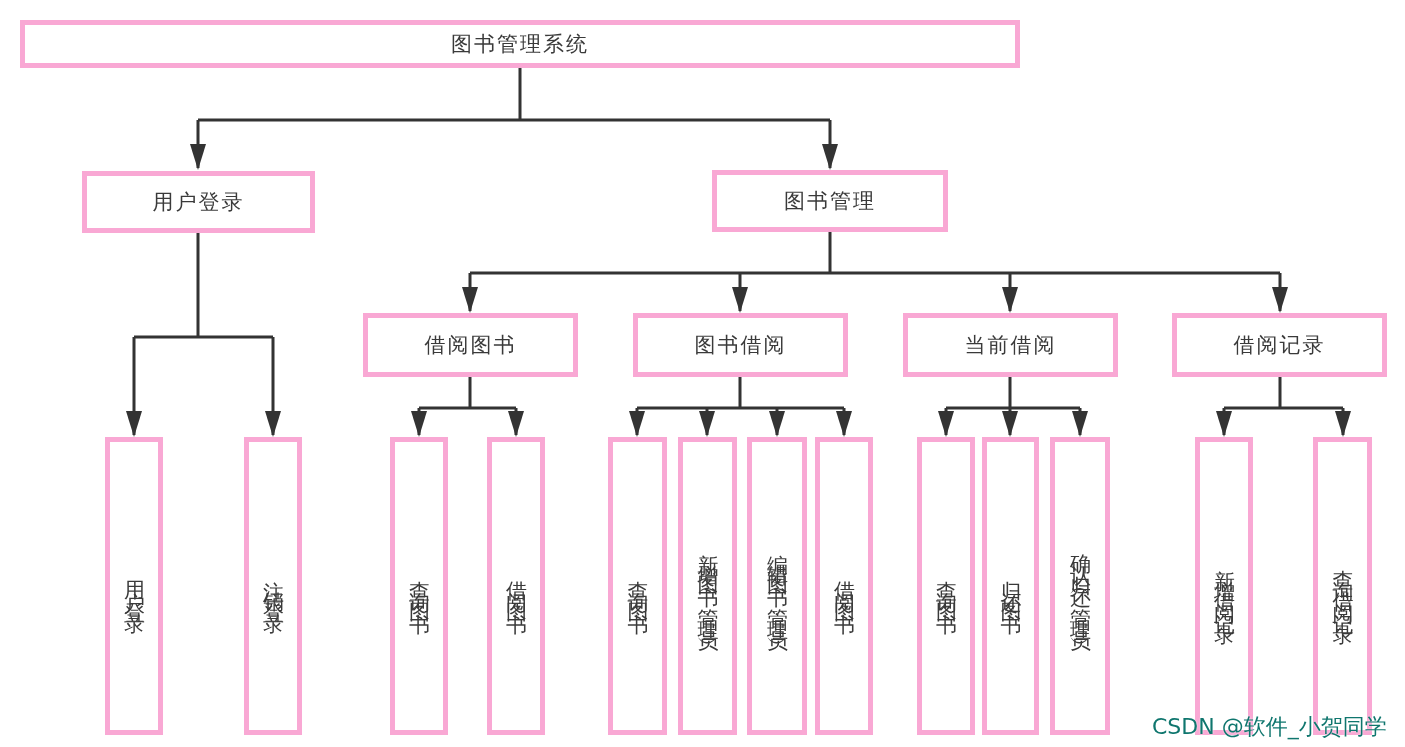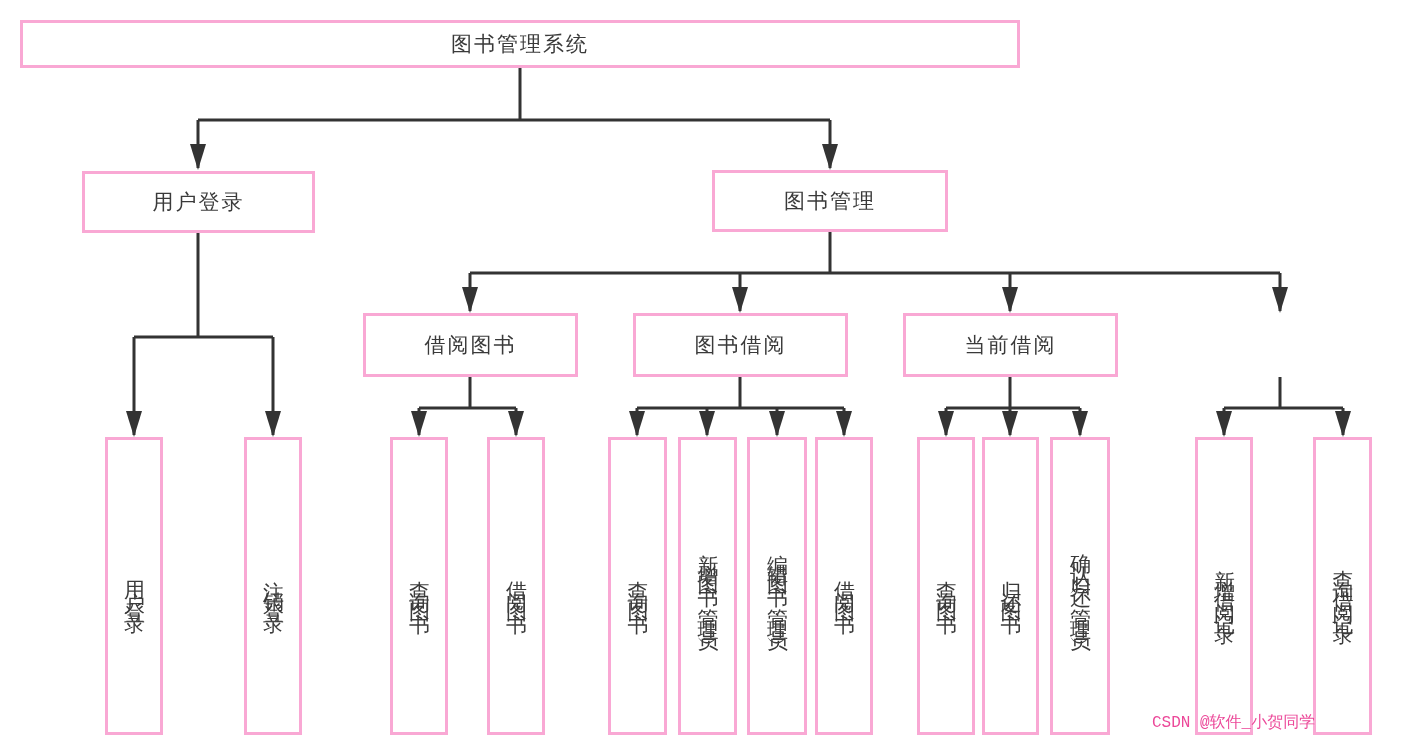--- a/index.html
+++ b/index.html
@@ -28,21 +28,21 @@
     fill: none;
   }
   .connectors polygon {
     fill: #333333;
     stroke: none;
   }
   .node {
     position: absolute;
     box-sizing: border-box;
     background: #ffffff;
-    border: 3px solid #f9a8d4;
+    border: 5px solid #f9a8d4;
     display: flex;
     align-items: center;
     justify-content: center;
     z-index: 1;
   }
   .node .node-label {
     color: #3a3a3a;
     font-size: 21px;
     letter-spacing: 2px;
     white-space: nowrap;
@@ -53,25 +53,24 @@
     letter-spacing: 11px;
     font-size: 21px;
     white-space: normal;
     line-height: 1;
   }
   .watermark {
     position: absolute;
     left: 1152px;
     top: 712px;
     z-index: 3;
-    font-size: 16px;
-    color: #ec4899;
+    font-size: 22px;
+    color: #0f766e;
     text-shadow: 0 0 2px #ffffff;
     white-space: nowrap;
-    font-family: Liberation Mono, monospace;
   }
 </style>
 </head>
 <body>
 
 <div class="canvas">
 
   <svg class="connectors" viewBox="0 0 1405 747" xmlns="http://www.w3.org/2000/svg">
     <g>
       <path d="
@@ -119,20 +118,23 @@
 
   <div class="node" style="left:363px;top:313px;width:215px;height:64px">
     <span class="node-label">借阅图书</span>
   </div>
   <div class="node" style="left:903px;top:313px;width:215px;height:64px">
     <span class="node-label">当前借阅</span>
   </div>
   <div class="node" style="left:633px;top:313px;width:215px;height:64px">
     <span class="node-label">图书借阅</span>
   </div>
+  <div class="node" style="left:1172px;top:313px;width:215px;height:64px">
+    <span class="node-label">借阅记录</span>
+  </div>
 
   <div class="node leaf" style="left:105px;top:437px;width:58px;height:298px">
     <span class="node-label">用户登录</span>
   </div>
   <div class="node leaf" style="left:244px;top:437px;width:58px;height:298px">
     <span class="node-label">注销登录</span>
   </div>
 
   <div class="node leaf" style="left:390px;top:437px;width:58px;height:298px">
     <span class="node-label">查询图书</span>

